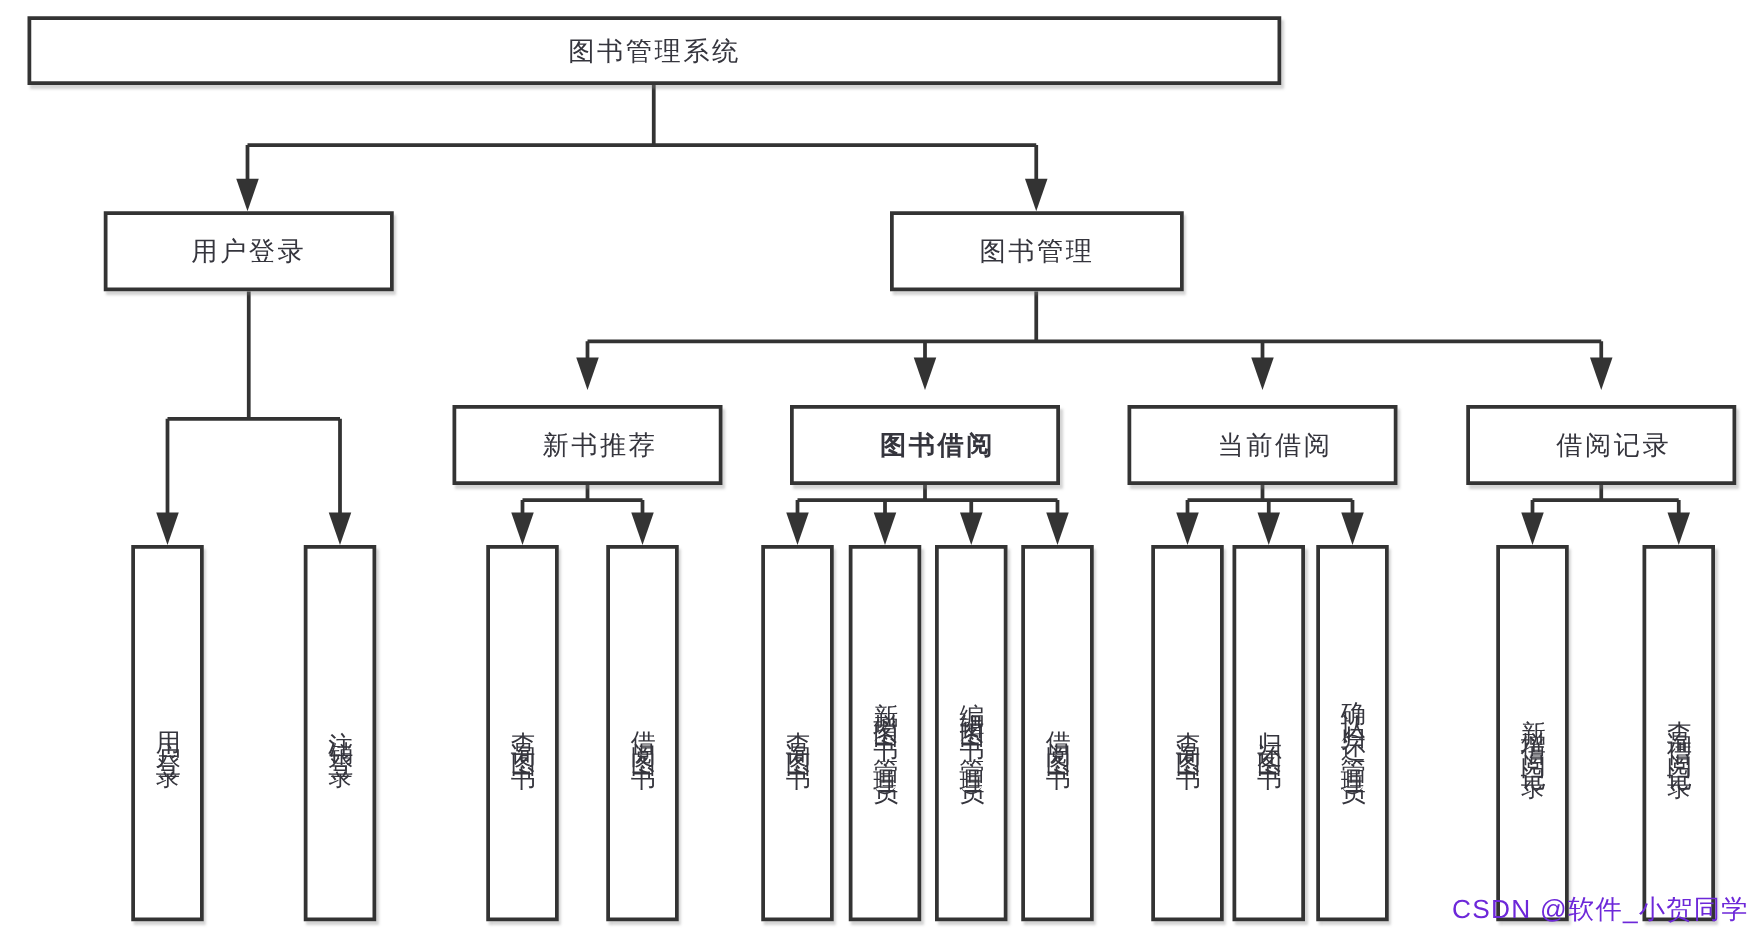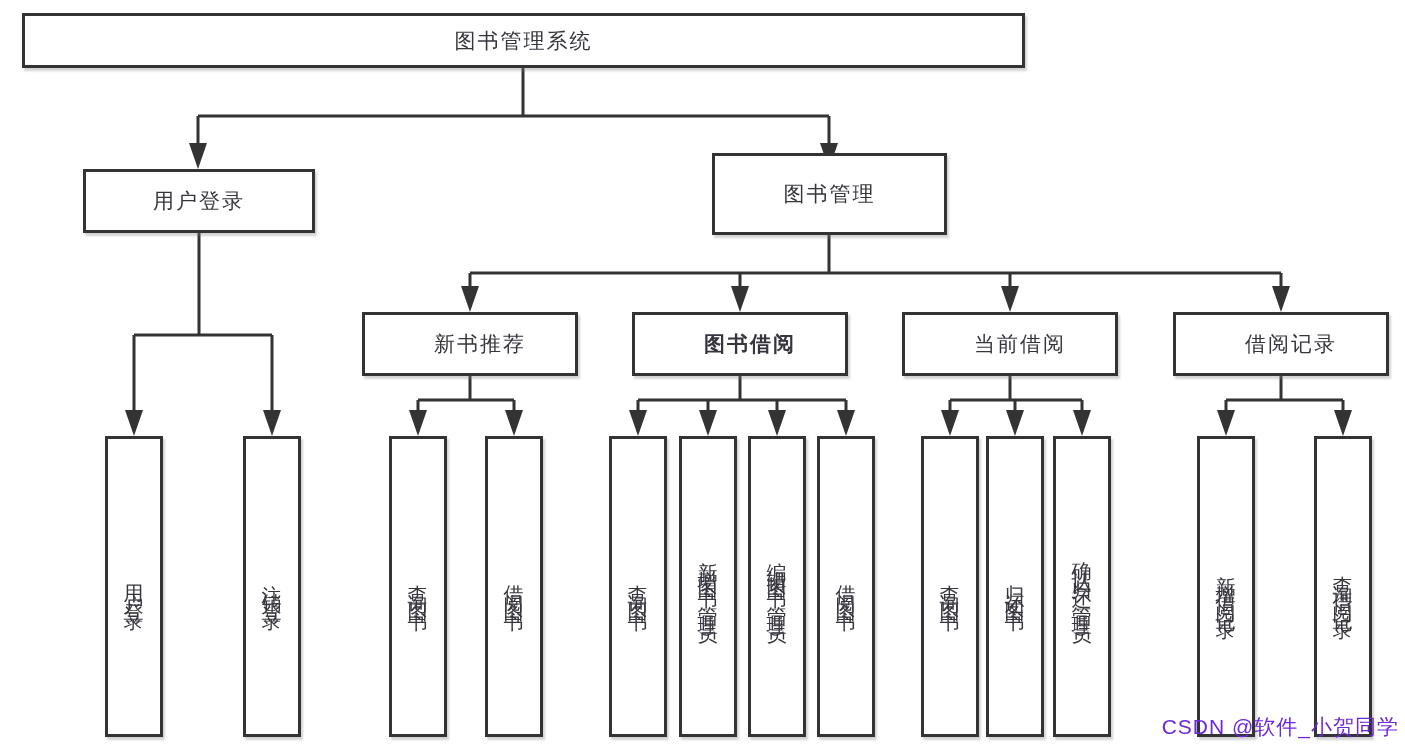--- a/index.html
+++ b/index.html
@@ -45,23 +45,23 @@
     font-size: 20px;
     line-height: 1;
     letter-spacing: 9px;
     white-space: nowrap;
     color: #35353d;
   }
   
   .n-root { left: 22px; top: 13px; width: 1003px; height: 55px; }
   
   .n-l2a { left: 83px;  top: 169px; width: 232px; height: 64px; }
-  .n-l2b { left: 712px; top: 153px; width: 235px; height: 82px; }
-  
-  .n-l3  { top: 312px; width: 216px; height: 64px; padding-left: 20px; }
+  .n-l2b { left: 712px; top: 169px; width: 235px; height: 64px; }
+  
+  .n-l3  { top: 324px; width: 216px; height: 64px; padding-left: 20px; }
   .n-l3a { left: 362px; }
   .n-l3b { left: 632px; font-weight: bold; }
   .n-l3c { left: 902px; }
   .n-l3d { left: 1173px; }
   
   .leaf { top: 436px; width: 58px; height: 301px; }
   .lf-a1 { left: 105px; }
   .lf-a2 { left: 243px; }
   .lf-b1 { left: 389px; }
   .lf-b2 { left: 485px; }

